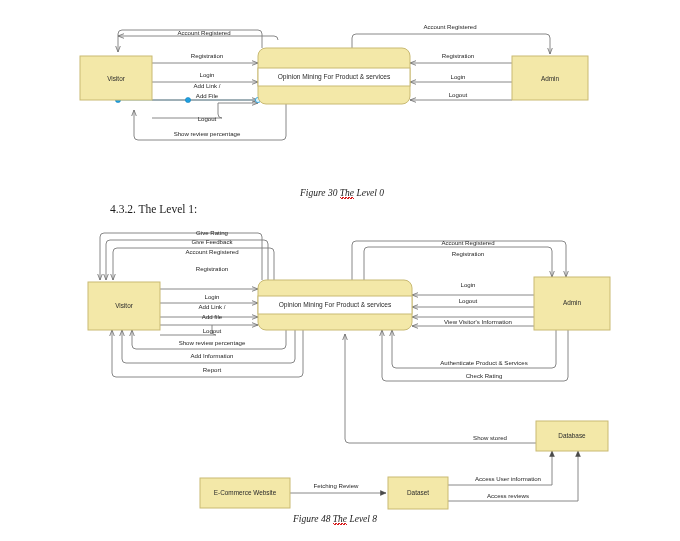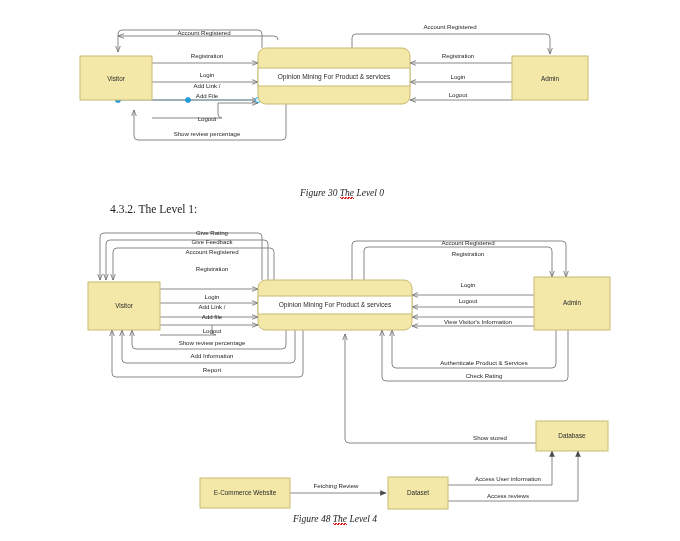--- a/index.html
+++ b/index.html
@@ -212,16 +212,16 @@
       <text class="flow" x="484" y="153">Check Rating</text>
 
       <text class="flow" x="490" y="215">Show stored</text>
       <text class="flow" x="336" y="263">Fetching Review</text>
       <text class="flow" x="508" y="256">Access User information</text>
       <text class="flow" x="508" y="273">Access reviews</text>
     </svg>
   </div>
 
   <div class="caption" style="left:293px;top:514px;">
-    <span>Figure 48 </span><span class="sp">The</span><span> Level 4</span>
+    <span>Figure 48 </span><span class="sp">The</span><span> Level 8</span>
   </div>
 
 </div>
 
 </body></html>

